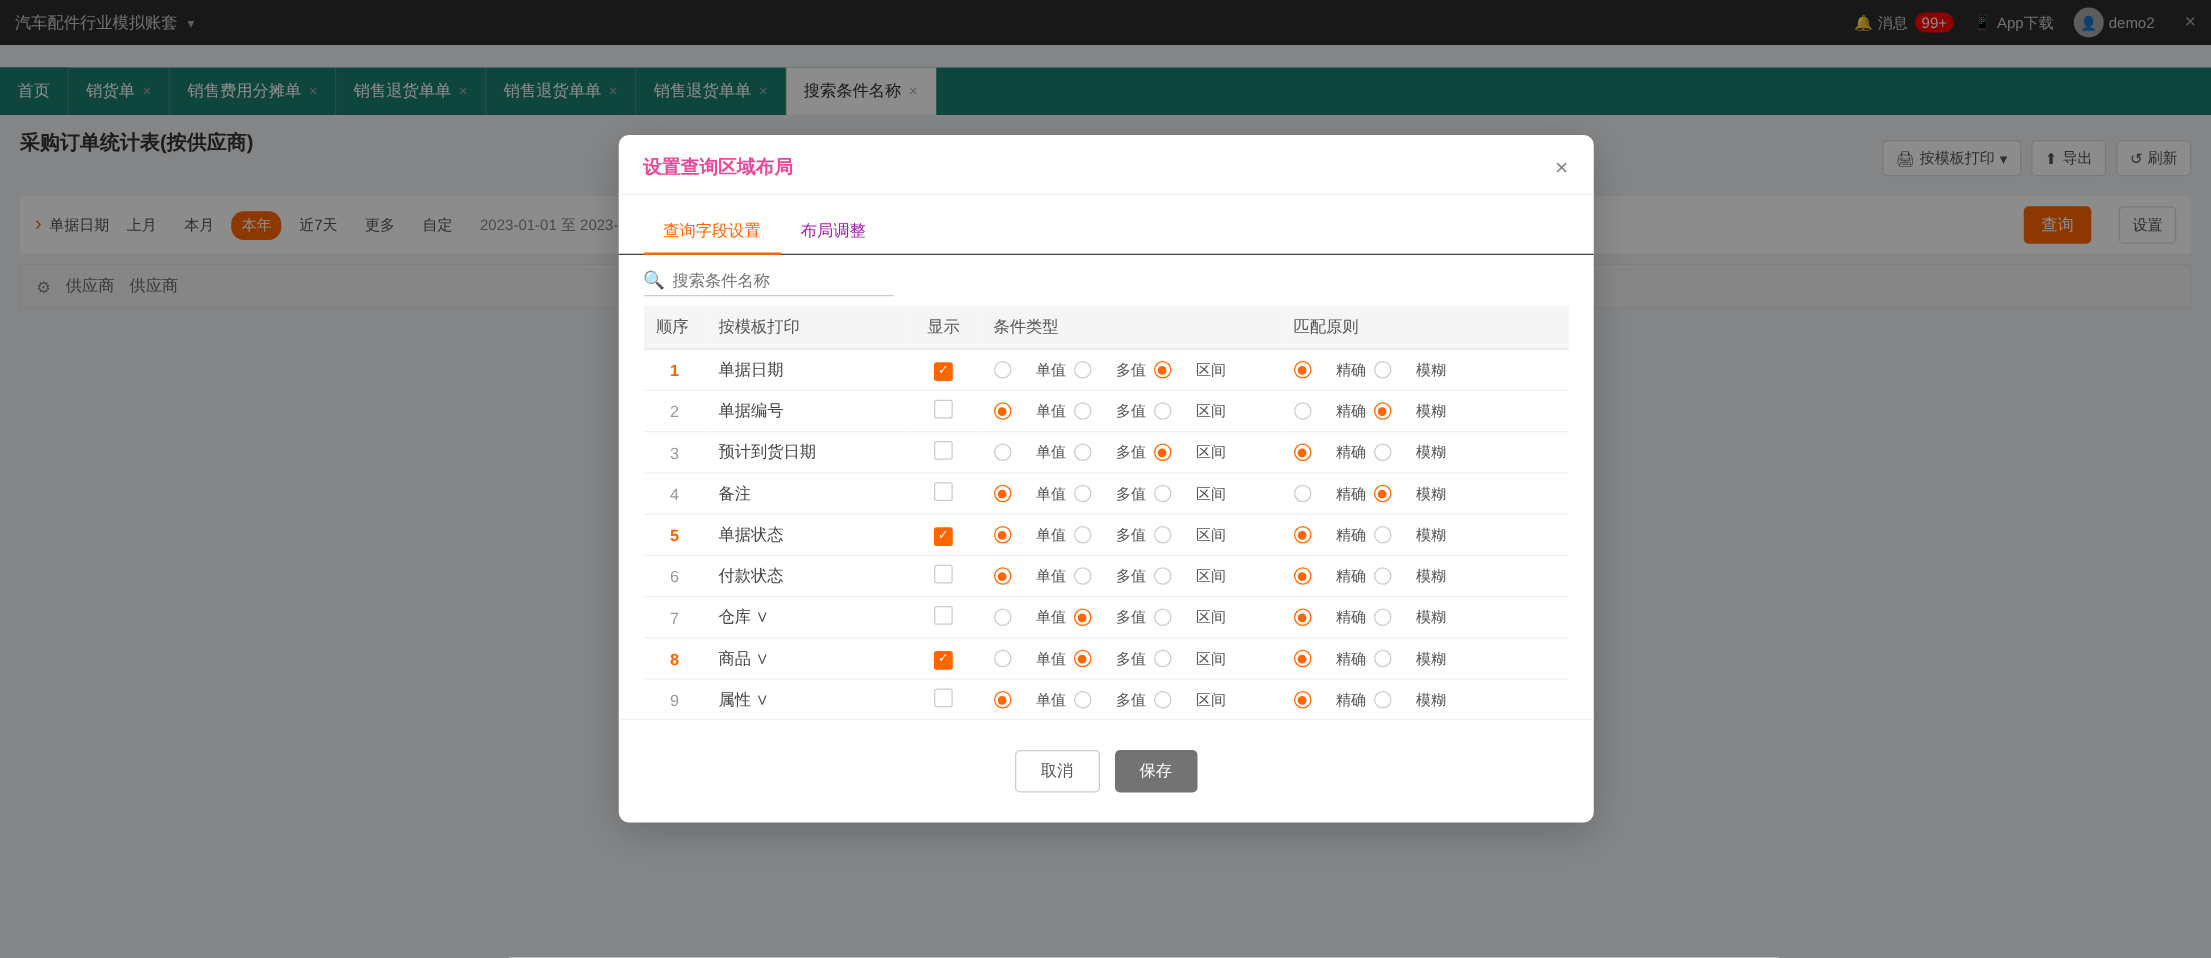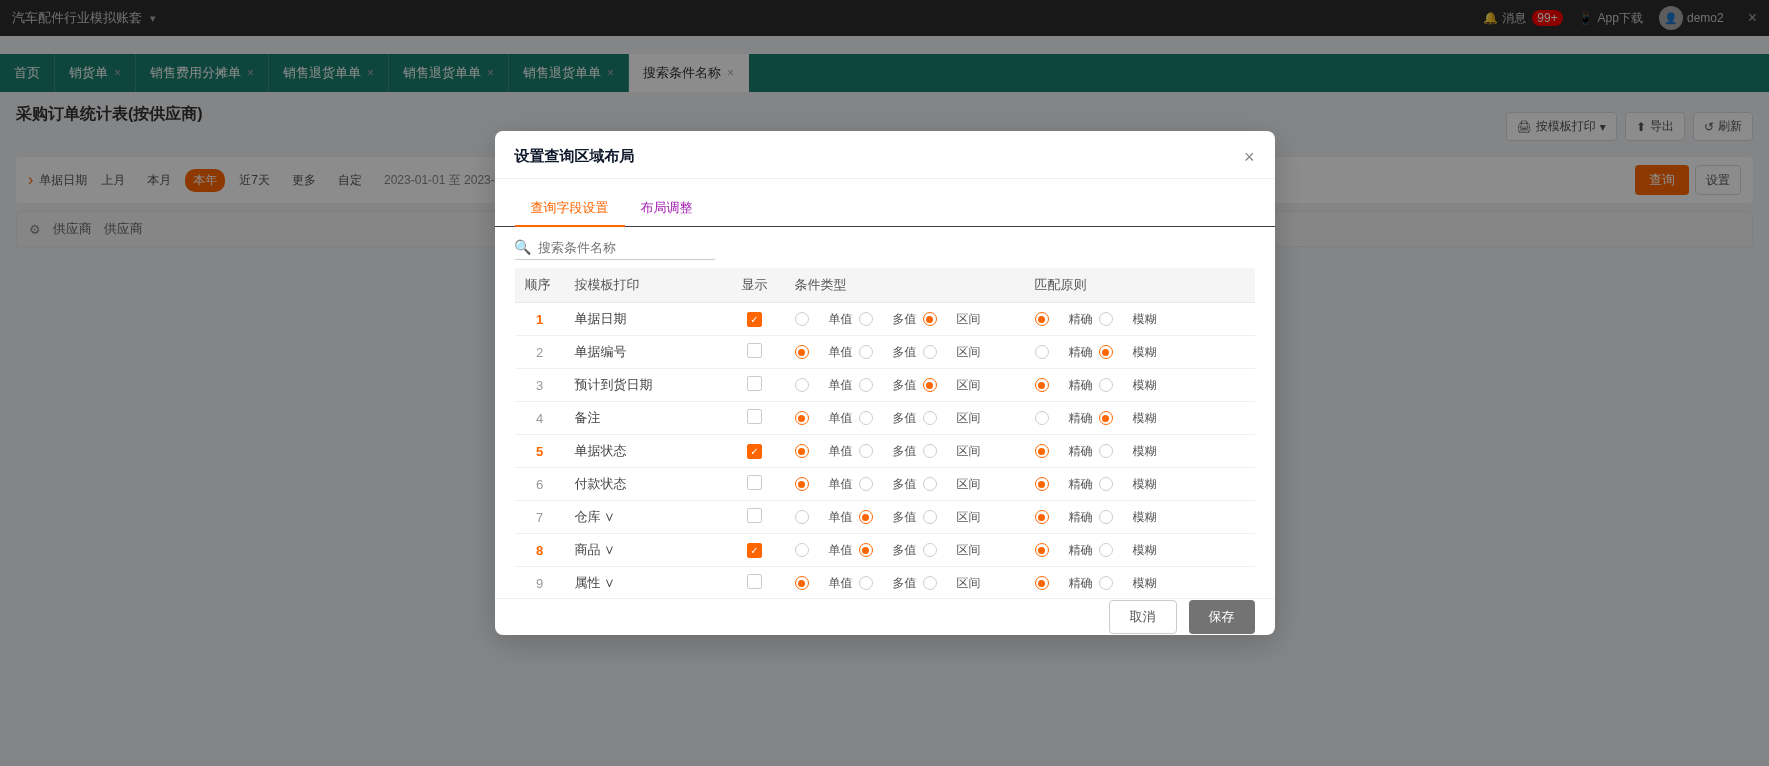--- a/index.html
+++ b/index.html
@@ -160,21 +160,21 @@
       display: flex;
       flex-direction: column;
     }
     .dialog-header {
       padding: 16px 20px 12px;
       border-bottom: 1px solid #f0f0f0;
       display: flex;
       align-items: center;
       justify-content: space-between;
     }
-    .dialog-title { font-size: 15px; font-weight: bold; color: #0f172a; }
+    .dialog-title { font-size: 15px; font-weight: bold; color: #ec4899; }
     .dialog-close { cursor: pointer; color: #888; font-size: 18px; line-height: 1; }
 
     
     .dialog-tabs {
       display: flex;
       padding: 12px 20px 0;
       gap: 0;
       border-bottom: 1px solid #404040;
     }
     .dialog-tab {
@@ -287,23 +287,23 @@
     
     .dialog-table-scroll {
       height: 330px;
       overflow-y: auto;
     }
     .dialog-table-scroll::-webkit-scrollbar { width: 6px; }
     .dialog-table-scroll::-webkit-scrollbar-thumb { background: #ccc; border-radius: 3px; }
 
     
     .dialog-footer {
-      padding: 1px 20px;
-      display: flex;
-      justify-content: flex-end;
+      padding: 24px 20px;
+      display: flex;
+      justify-content: center;
       gap: 12px;
       border-top: 1px solid #f0f0f0;
     }
     .btn-cancel {
       background: #fff;
       border: 1px solid #ccc;
       border-radius: 4px;
       padding: 7px 20px;
       cursor: pointer;
       font-size: 13px;
@@ -407,21 +407,21 @@
       <span class="filter-label">单据日期</span>
       <button class="date-btn">上月</button>
       <button class="date-btn">本月</button>
       <button class="date-btn active">本年</button>
       <button class="date-btn">近7天</button>
       <button class="date-btn">更多</button>
       <button class="date-btn">自定</button>
       <span class="date-range-text">2023-01-01 至 2023-12-31</span>
       <span class="filter-dots">...</span>
     </div>
-    <div style="display:flex;gap:6px;">
+    <div style="display:flex;gap:22px;">
       <button class="btn-query">查询</button>
       <button class="btn-settings">设置</button>
     </div>
   </div>
 
   <div class="table-header-row">
     <span class="col-settings-icon">⚙</span>
     <span class="col-header">供应商</span>
     <span class="col-header">供应商</span>
   </div>

